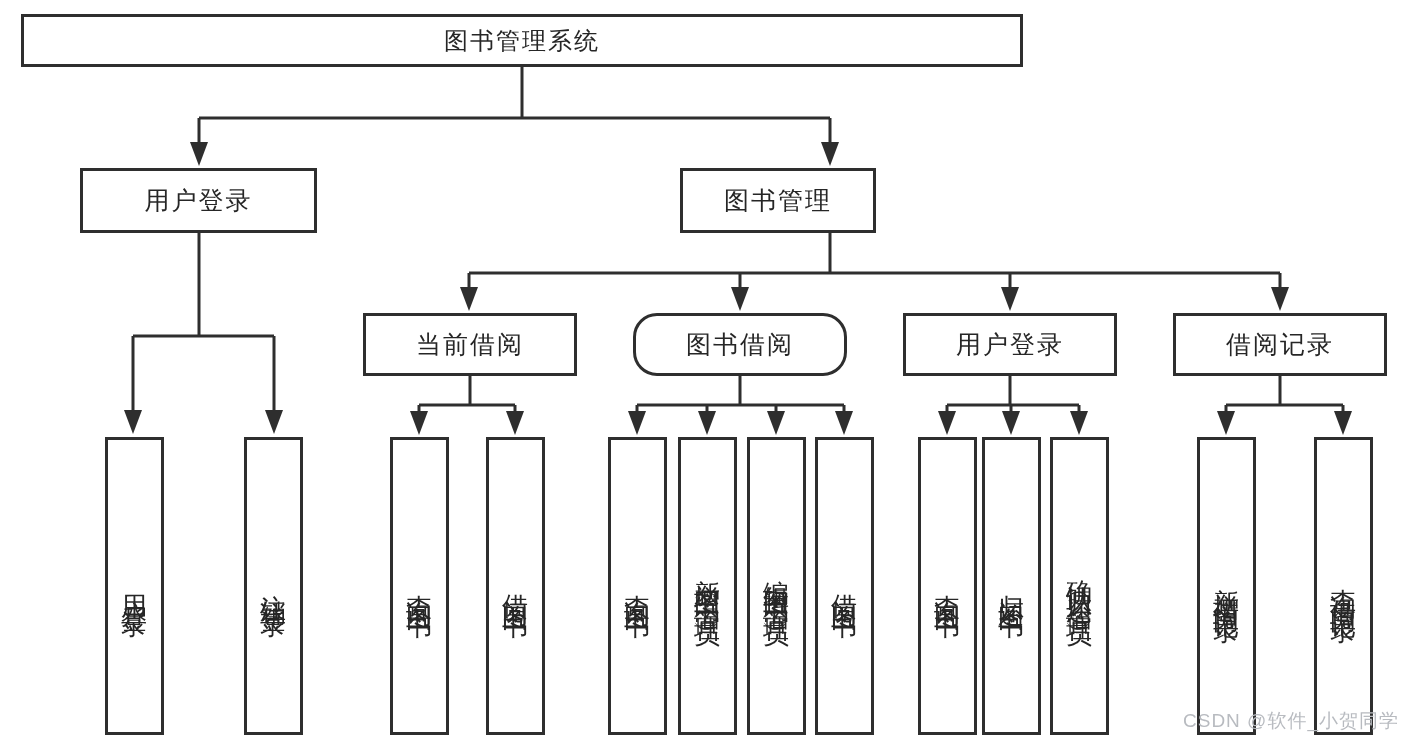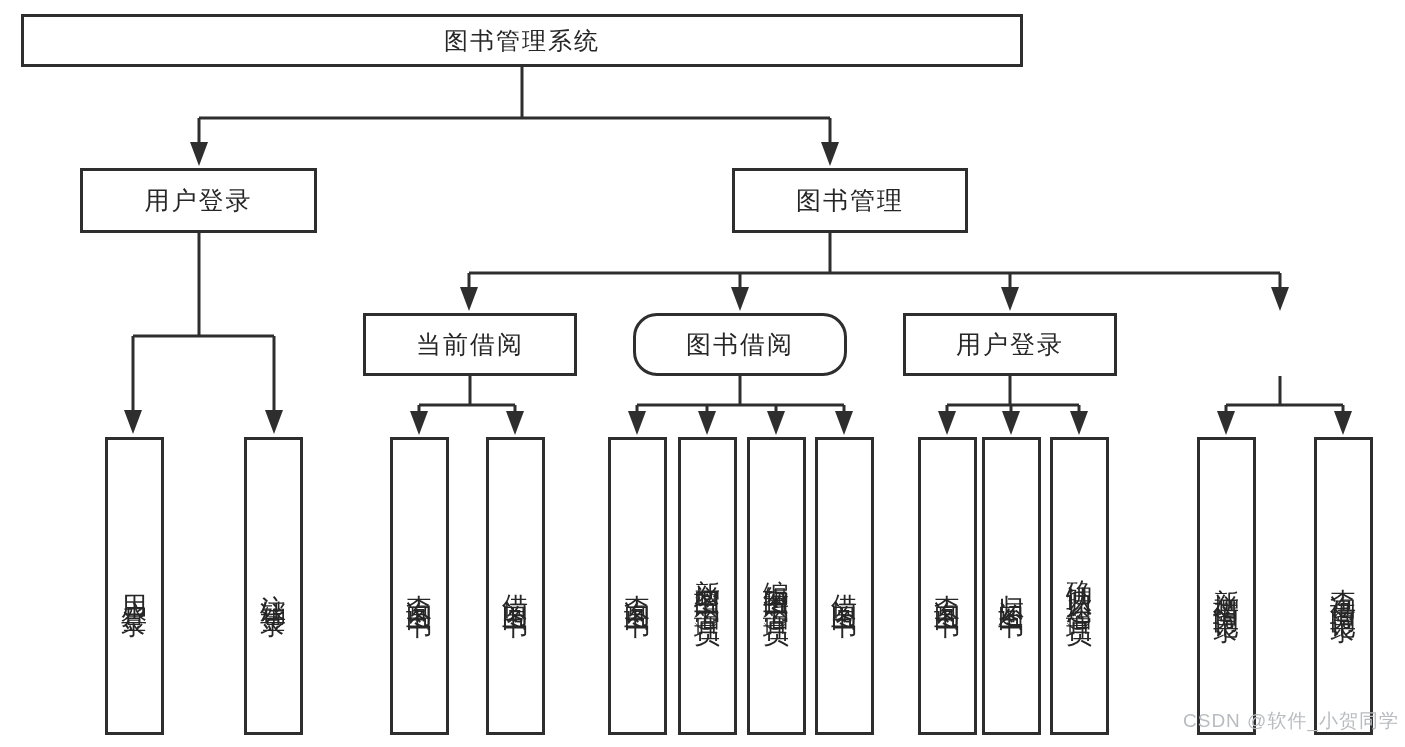--- a/index.html
+++ b/index.html
@@ -83,32 +83,35 @@
     </g>
   </svg>
 
   <div class="node root-box lvl">
     <span>图书管理系统</span>
   </div>
 
   <div class="node l2 lvl" style="left:80px;width:237px;">
     <span>用户登录</span>
   </div>
-  <div class="node l2 lvl" style="left:732px;width:236px;">
+  <div class="node l2 lvl" style="left:680px;width:196px;">
     <span>图书管理</span>
   </div>
 
   <div class="node l3 lvl" style="left:363px;">
     <span>当前借阅</span>
   </div>
   <div class="node l3 lvl" style="left:633px;border-radius:24px;">
     <span>图书借阅</span>
   </div>
   <div class="node l3 lvl" style="left:903px;">
     <span>用户登录</span>
+  </div>
+  <div class="node l3 lvl" style="left:1173px;">
+    <span>借阅记录</span>
   </div>
 
   <div class="node leaf" style="left:105px;">
     <span class="vtext">用户登录</span>
   </div>
   <div class="node leaf" style="left:244px;">
     <span class="vtext">注销登录</span>
   </div>
 
   <div class="node leaf" style="left:390px;">

